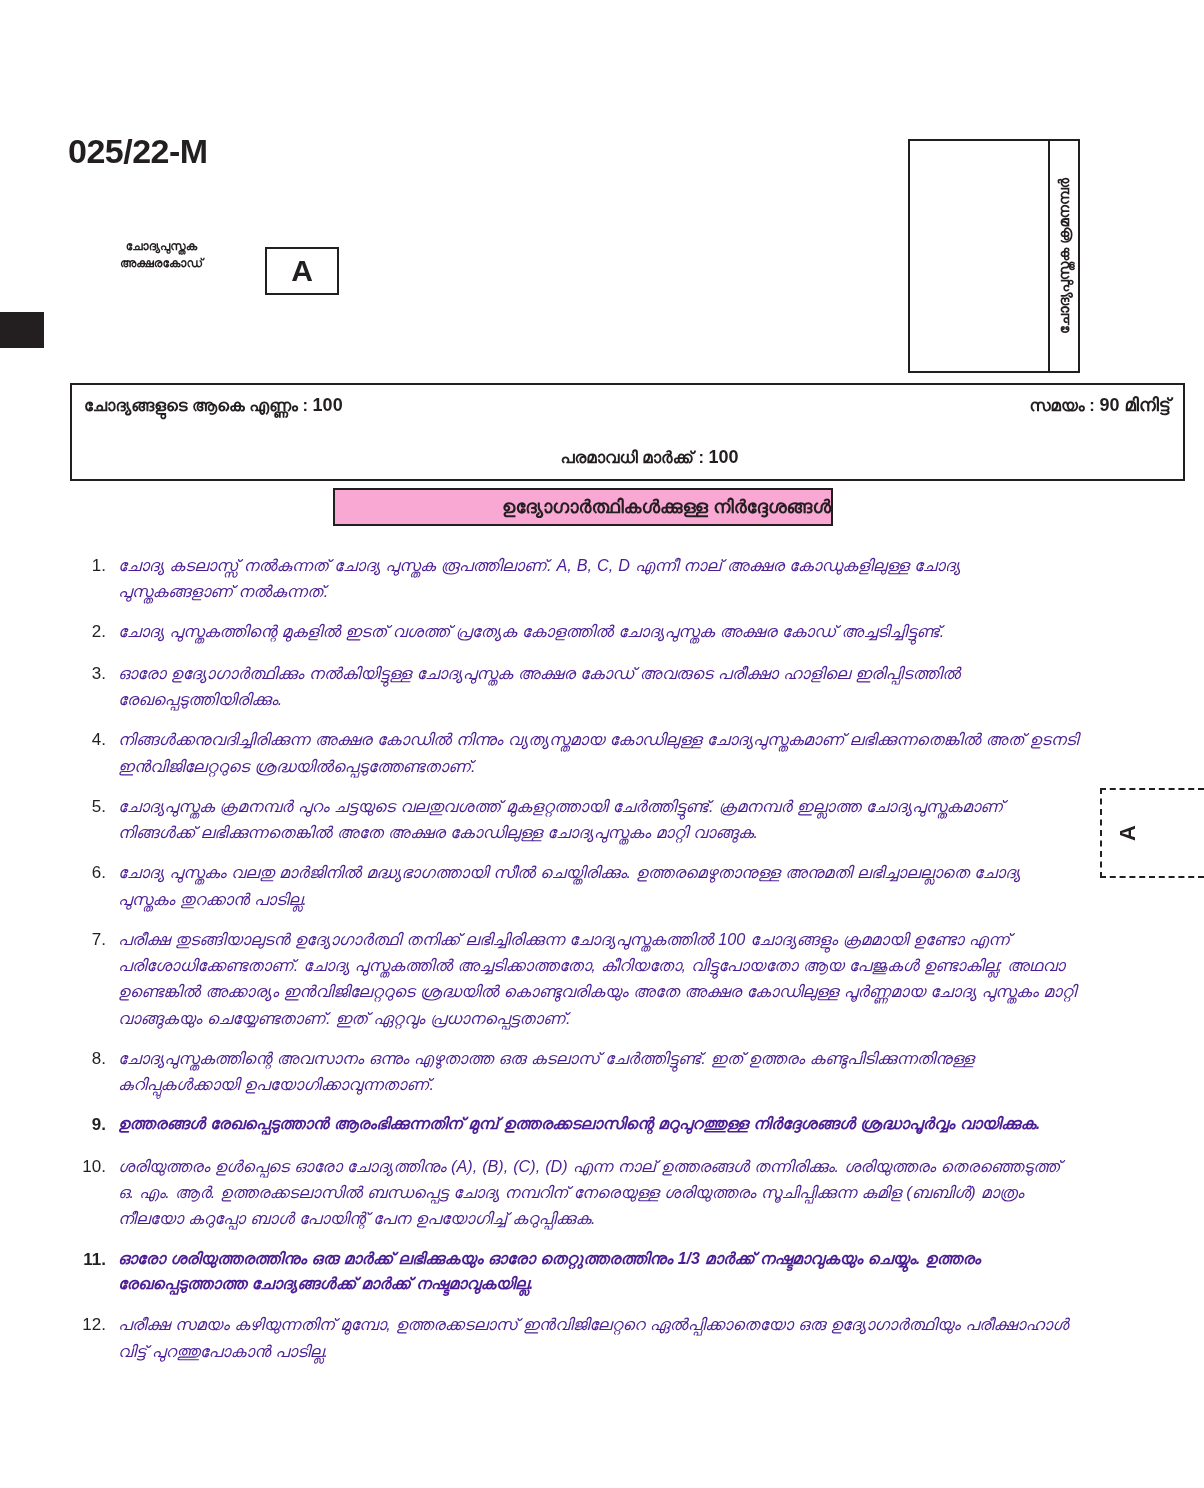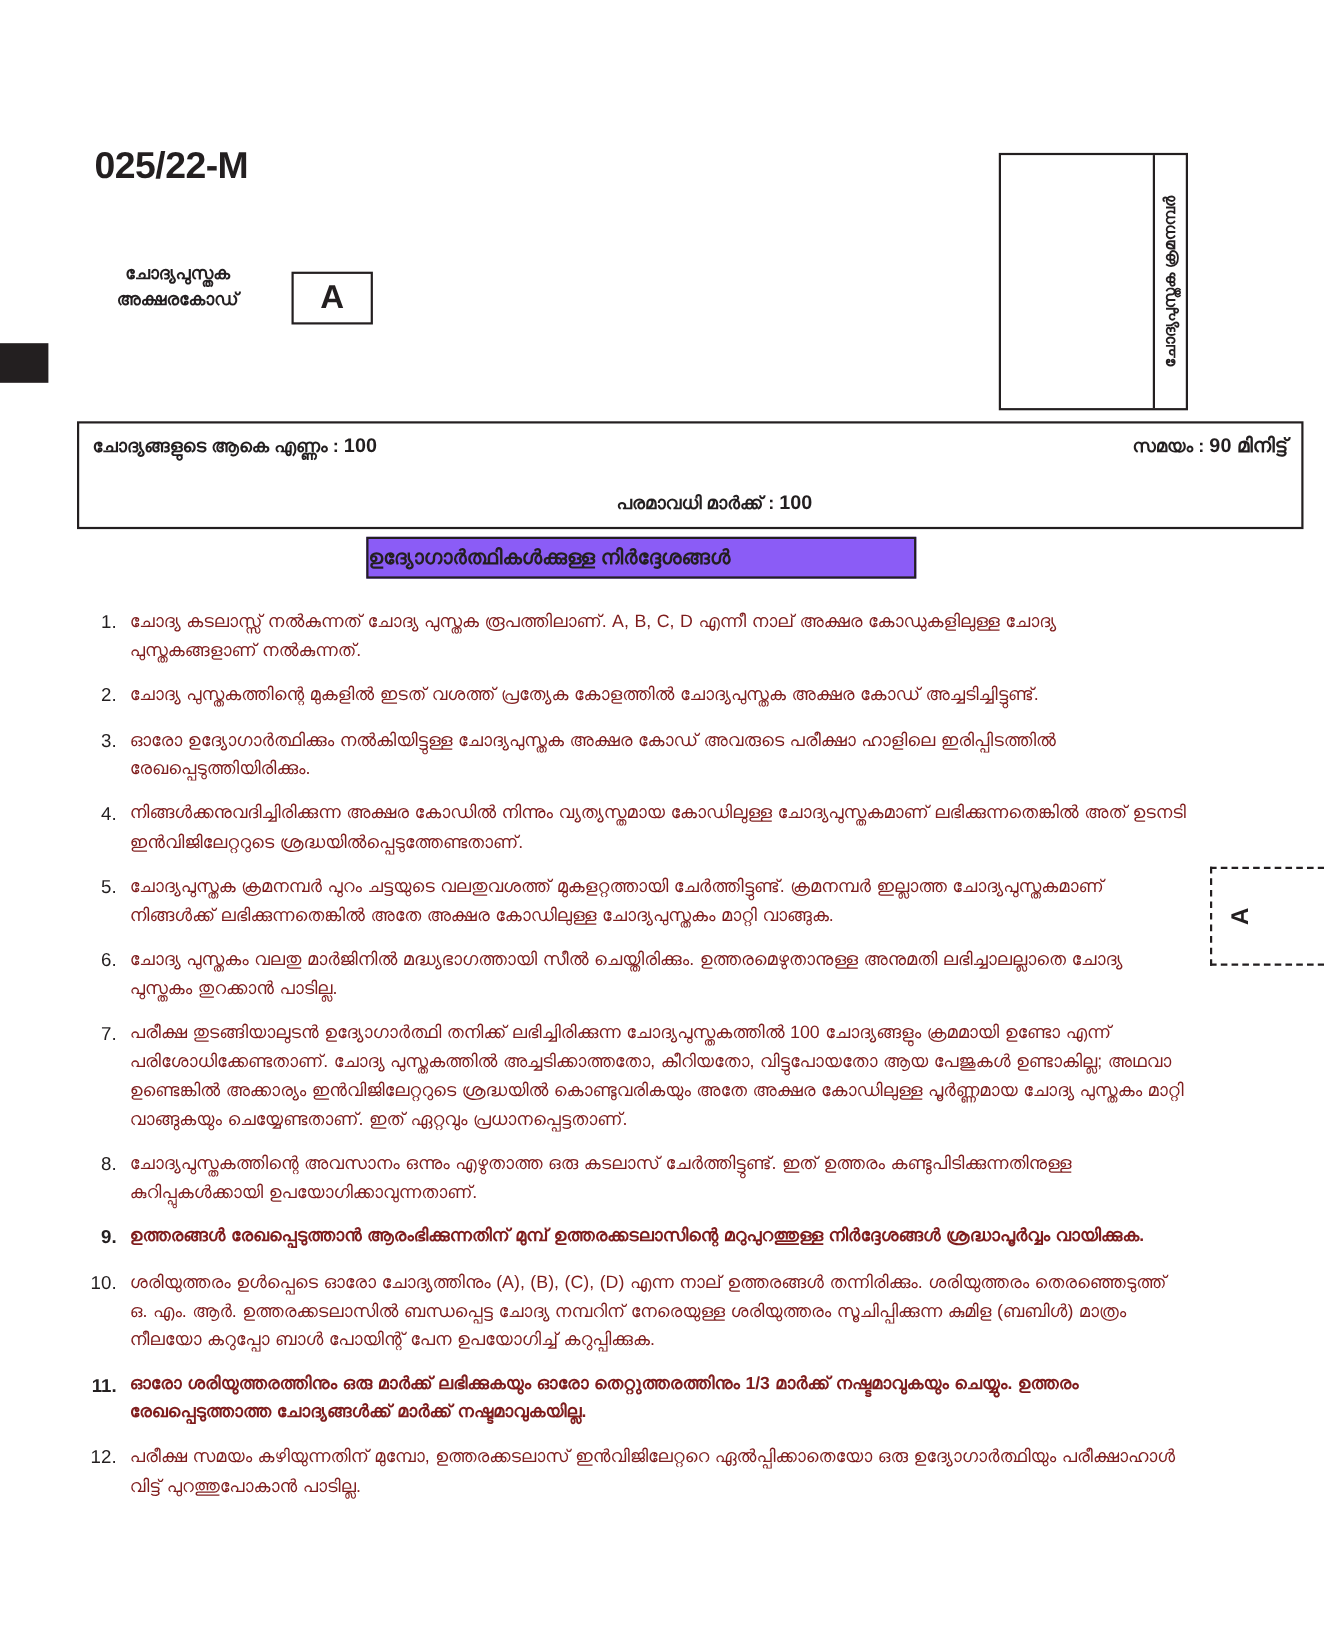--- a/index.html
+++ b/index.html
@@ -21,30 +21,29 @@
 
   
   .paper-code {
     position: absolute;
     left: 68px;
     top: 132px;
     font-size: 34px;
     font-weight: bold;
     letter-spacing: -0.5px;
     color: #231f20;
-    margin-left: 18px;
   }
 
   .booklet-label {
     position: absolute;
     left: 74px;
     top: 238px;
     width: 175px;
     text-align: center;
-    font-size: 16px;
+    font-size: 12px;
     font-weight: bold;
     line-height: 1.45;
     color: #231f20;
   }
   .booklet-label div { white-space: nowrap; }
 
   .code-box {
     position: absolute;
     left: 265px;
     top: 247px;
@@ -158,22 +157,22 @@
   .instr-title-box {
     position: absolute;
     left: 333px;
     top: 488px;
     width: 500px;
     height: 38px;
     border: 2.5px solid #231f20;
     box-sizing: border-box;
     display: flex;
     align-items: center;
-    justify-content: flex-start;
-    background: #8b5cf6;
+    justify-content: flex-end;
+    background: #f9a8d4;
   }
   .instr-title-box span {
     font-size: 18.5px;
     font-weight: bold;
     color: #231f20;
   }
 
   
   .margin-code-box {
     position: absolute;
@@ -214,23 +213,24 @@
     padding-right: 12px;
     box-sizing: border-box;
     font-size: 17px;
     line-height: 1.62;
     color: #231f20;
   }
   .instr-text {
     flex: 1 1 auto;
     font-size: 16.2px;
     line-height: 1.62;
-    color: #7f1d1d;
+    color: #4c1d95;
     text-align: left;
     word-spacing: 0.5px;
+    font-style: italic;
   }
   .instr-item.bold .instr-text,
   .instr-item.bold .instr-num { font-weight: bold; }
   .instr-item.bold .instr-text { font-size: 16px; }
 </style>
 </head>
 <body>
 
 <div id="page">
 

